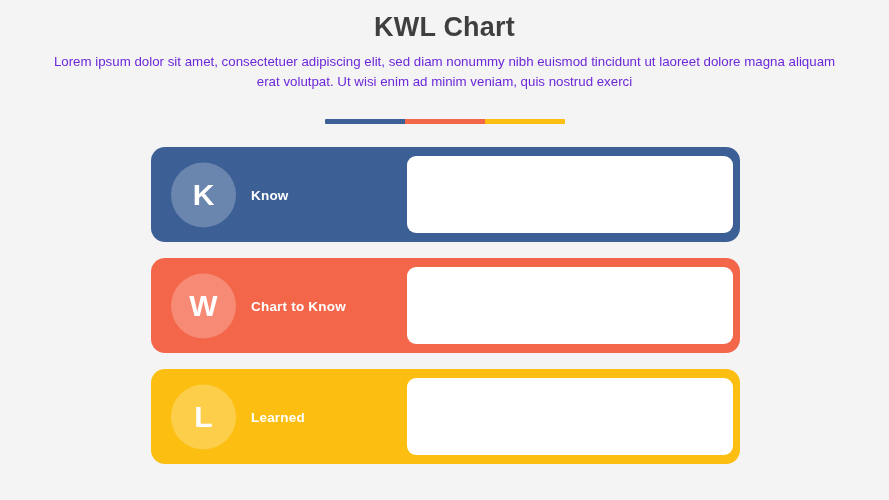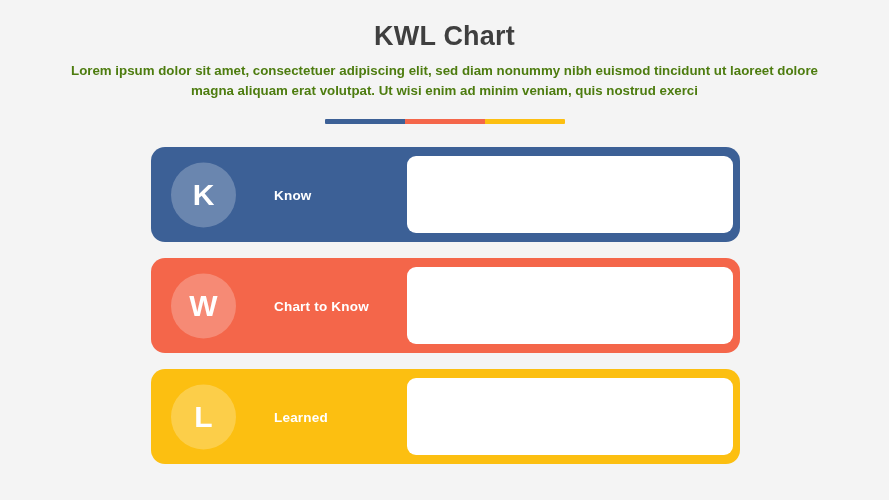--- a/index.html
+++ b/index.html
@@ -24,35 +24,35 @@
   
   .header {
     position: absolute;
     top: 0;
     left: 0;
     width: 889px;
     text-align: center;
   }
   .page-title {
     margin: 0;
-    padding-top: 19px;
+    padding-top: 10px;
     font-size: 27px;
     font-weight: bold;
     color: #3f3f3f;
     letter-spacing: 0.2px;
     line-height: 34px;
   }
   .page-subtitle {
     margin: 0 auto;
     padding-top: 8px;
     width: 790px;
     font-size: 13.3px;
     line-height: 20px;
-    color: #4d7c0f;
-    font-weight: 700;
+    color: #6d28d9;
+    font-weight: 400;
   }
 
   
   .divider {
     position: absolute;
     top: 119px;
     left: 325px;
     width: 240px;
     height: 5px;
     display: flex;
@@ -97,21 +97,21 @@
     justify-content: center;
   }
   .badge-letter {
     color: #ffffff;
     font-size: 30px;
     font-weight: bold;
     line-height: 1;
   }
   .row-label {
     position: absolute;
-    left: 123px;
+    left: 100px;
     top: 50%;
     transform: translateY(-50%);
     color: #ffffff;
     font-size: 13.5px;
     font-weight: bold;
     letter-spacing: 0.2px;
     white-space: nowrap;
   }
   .row-content {
     position: absolute;

